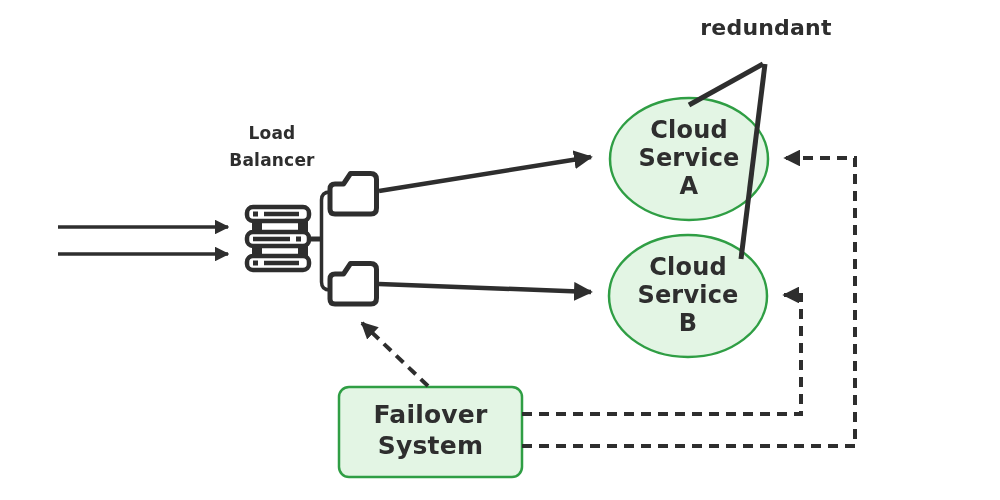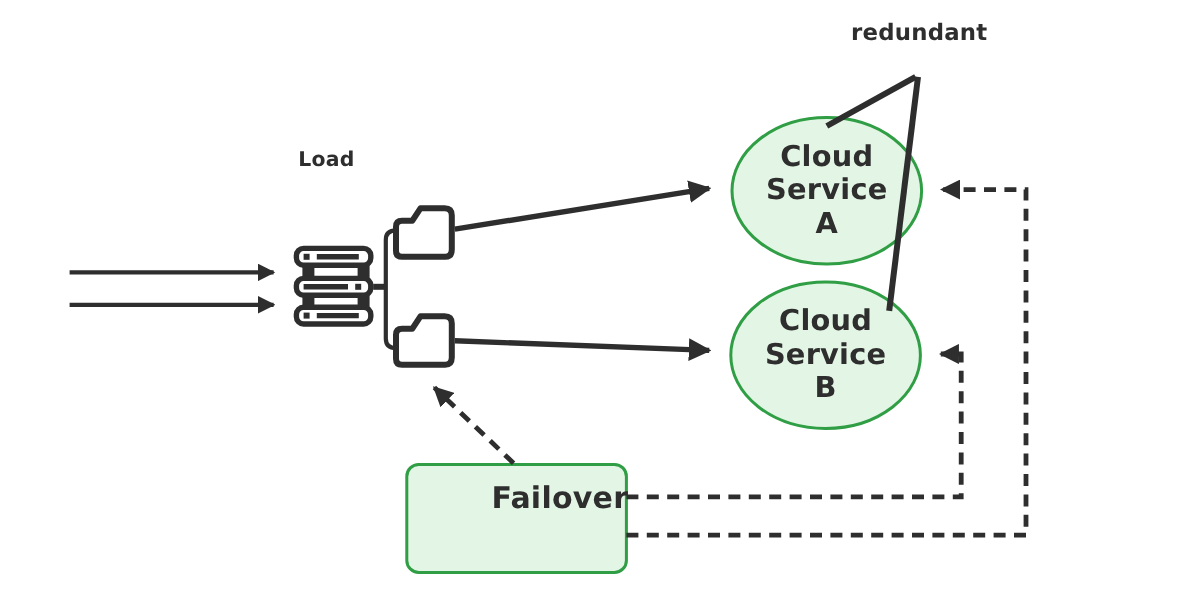--- a/index.html
+++ b/index.html
@@ -19,24 +19,24 @@
   .f-ink{fill:var(--ink);stroke:none;}
   .f-white{fill:#fff;}
   .shape-green{fill:var(--green-fill);stroke:var(--green-stroke);}
   .dashed{stroke-dasharray:10 7;}
   .label{
     position:absolute;text-align:center;color:var(--ink);font-weight:700;
     letter-spacing:0.2px;
   }
   .label span{display:block;}
   .lbl-lb{left:172px;top:120px;width:200px;font-size:17px;line-height:27px;}
-  .lbl-redundant{left:640px;top:16px;width:252px;font-size:19px;line-height:23px;}
+  .lbl-redundant{left:640px;top:16px;width:252px;font-size:22px;line-height:23px;}
   .lbl-cloud-a{left:614px;top:116px;width:150px;font-size:24px;line-height:28px;}
   .lbl-cloud-b{left:613px;top:253px;width:150px;font-size:24px;line-height:28px;}
-  .lbl-failover{left:339px;top:399px;width:183px;font-size:25px;line-height:31px;padding-left:36px;}
+  .lbl-failover{left:339px;top:399px;width:183px;font-size:25px;line-height:31px;}
 </style>
 </head>
 <body>
 
 <div class="canvas">
 
   <svg width="1000" height="500" viewBox="0 0 1000 500">
     <defs>
       <marker id="ah" viewBox="0 0 10 10" refX="9" refY="5" markerWidth="4.2" markerHeight="4.2" orient="auto-start-reverse">
         <path d="M0,0 L10,5 L0,10 z" class="f-ink"></path>
@@ -77,35 +77,37 @@
 
     <rect x="339" y="387" width="183" height="90" rx="10" class="shape-green" stroke-width="2.5"></rect>
 
     <path d="M522,414 H801 V295 H784" class="s-ink dashed" stroke-width="4" marker-end="url(#ah)"></path>
     <path d="M522,446 H855 V158 H785" class="s-ink dashed" stroke-width="4" marker-end="url(#ah)"></path>
     <path d="M428,386 L362,323" class="s-ink dashed" stroke-width="4" marker-end="url(#ah)"></path>
   </svg>
 
   <div class="label lbl-lb">
     <span>Load</span>
+    <span>Balancer</span>
   </div>
 
   <div class="label lbl-redundant">
     <span>redundant</span>
   </div>
 
   <div class="label lbl-cloud-a">
     <span>Cloud</span>
     <span>Service</span>
     <span>A</span>
   </div>
 
   <div class="label lbl-cloud-b">
     <span>Cloud</span>
     <span>Service</span>
     <span>B</span>
   </div>
 
   <div class="label lbl-failover">
     <span>Failover</span>
+    <span>System</span>
   </div>
 
 </div>
 
 </body></html>

